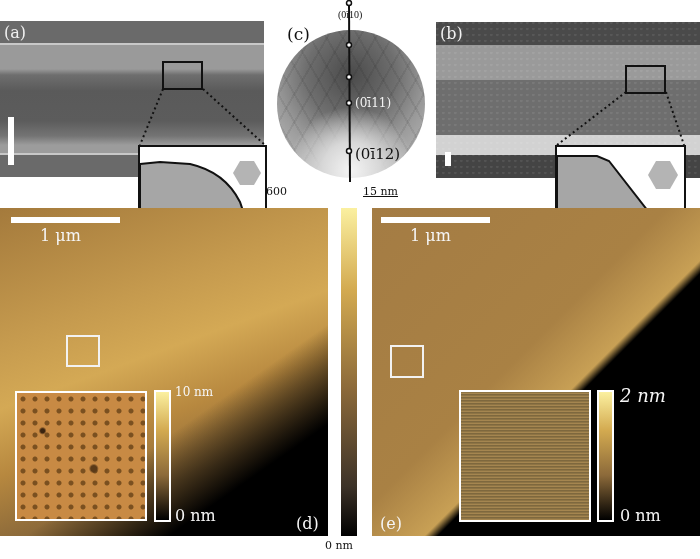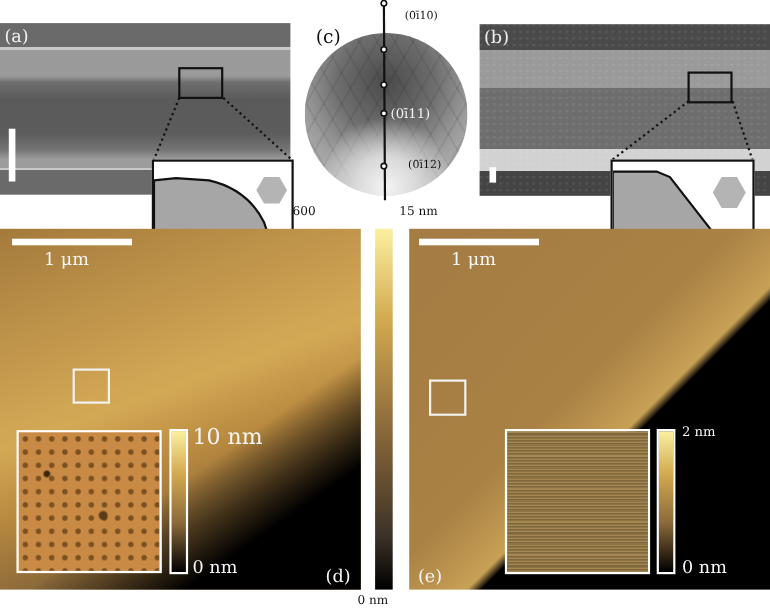--- a/index.html
+++ b/index.html
@@ -115,59 +115,59 @@
 <div id="kikuchi" class="abs"></div>
 <span class="text-lbl" style="left:287px; top:24px; font-size:17px;">(c)</span>
 <svg class="abs" style="left:265px; top:0;" width="170" height="190">
   <line x1="84" y1="3" x2="85" y2="182" stroke="#111" stroke-width="2"></line>
   <circle cx="84" cy="3" r="2.5" fill="#fff" stroke="#111" stroke-width="1.5"></circle>
   <circle cx="84" cy="45" r="2.5" fill="#fff" stroke="#111" stroke-width="1.5"></circle>
   <circle cx="84" cy="77" r="2.5" fill="#fff" stroke="#111" stroke-width="1.5"></circle>
   <circle cx="84" cy="103" r="2.5" fill="#fff" stroke="#111" stroke-width="1.5"></circle>
   <circle cx="84" cy="151" r="2.5" fill="#fff" stroke="#111" stroke-width="1.5"></circle>
 </svg>
-<span class="abs" style="left:368px; top:9px; font-size:10px; color:#111;">(0ī10)</span>
+<span class="abs" style="left:338px; top:9px; font-size:10px; color:#111;font-family:Liberation Serif, serif;">(0ī10)</span>
 <span class="abs" style="left:355px; top:96px; font-size:12px; color:#f2f2f2;">(0ī11)</span>
-<span class="abs" style="left:355px; top:145px; font-size:10px; color:#111;margin-left:16px;">(0ī12)</span>
+<span class="abs" style="left:355px; top:145px; font-size:15px; color:#111;">(0ī12)</span>
 
 <div class="zoom-inset" style="left:138px; top:145px; width:129px; height:93px;">
   <svg width="129" height="93">
     <path d="M0,17 L20,15 L50,17 Q85,25 100,55 L112,91 L0,91 Z" fill="#a6a6a6" stroke="#111" stroke-width="2"></path>
     <polygon points="100,14 114,14 121,26 114,38 100,38 93,26" fill="#b4b4b4"></polygon>
   </svg>
 </div>
 
 <div class="zoom-inset" style="left:555px; top:145px; width:131px; height:93px;">
   <svg width="131" height="93">
     <path d="M0,9 L40,9 L52,14 L112,91 L0,91 Z" fill="#a6a6a6" stroke="#111" stroke-width="2"></path>
     <polygon points="99,14 113,14 121,28 113,42 99,42 91,28" fill="#b4b4b4"></polygon>
   </svg>
 </div>
 
 <span class="text-lbl" style="left:266px; top:185px;">600</span>
-<span class="text-lbl" style="left:363px; top:185px;">15 nm</span>
+<span class="text-lbl" style="left:363px; top:185px;text-decoration:underline;">15 nm</span>
 
 <div id="afm-d" class="abs">
   <div class="scalebar" style="left:11px; top:9px; width:109px; height:6px;"></div>
   <span class="abs white-text" style="left:40px; top:18px; font-size:16px;">1 μm</span>
   <div class="inset-box" style="left:66px; top:127px; width:34px; height:32px;"></div>
   <span class="abs white-text" style="left:296px; top:306px; font-size:16px;">(d)</span>
 </div>
 
 <div id="inset-d" class="abs"></div>
 <div id="inset-d-bar" class="abs"></div>
-<span class="abs white-text" style="left:175px; top:385px; font-size:20px;">10 nm</span>
+<span class="abs white-text" style="left:175px; top:385px; font-size:12px;">10 nm</span>
 <span class="abs white-text" style="left:175px; top:506px; font-size:16px;">0 nm</span>
 
 <div id="main-colorbar" class="abs"></div>
 <span class="text-lbl" style="left:325px; top:539px;">0 nm</span>
 
 <div id="afm-e" class="abs">
   <div class="scalebar" style="left:9px; top:9px; width:109px; height:6px;"></div>
   <span class="abs white-text" style="left:38px; top:18px; font-size:16px;">1 μm</span>
   <div class="inset-box" style="left:18px; top:137px; width:34px; height:33px;"></div>
   <span class="abs white-text" style="left:8px; top:306px; font-size:16px;">(e)</span>
 </div>
 
 <div id="inset-e" class="abs"></div>
 <div id="inset-e-bar" class="abs"></div>
-<span class="abs white-text" style="left:620px; top:385px; font-size:12px;">2 nm</span>
+<span class="abs white-text" style="left:620px; top:385px; font-size:18px;font-style:italic;">2 nm</span>
 <span class="abs white-text" style="left:620px; top:506px; font-size:16px;">0 nm</span>
 
 </body></html>

